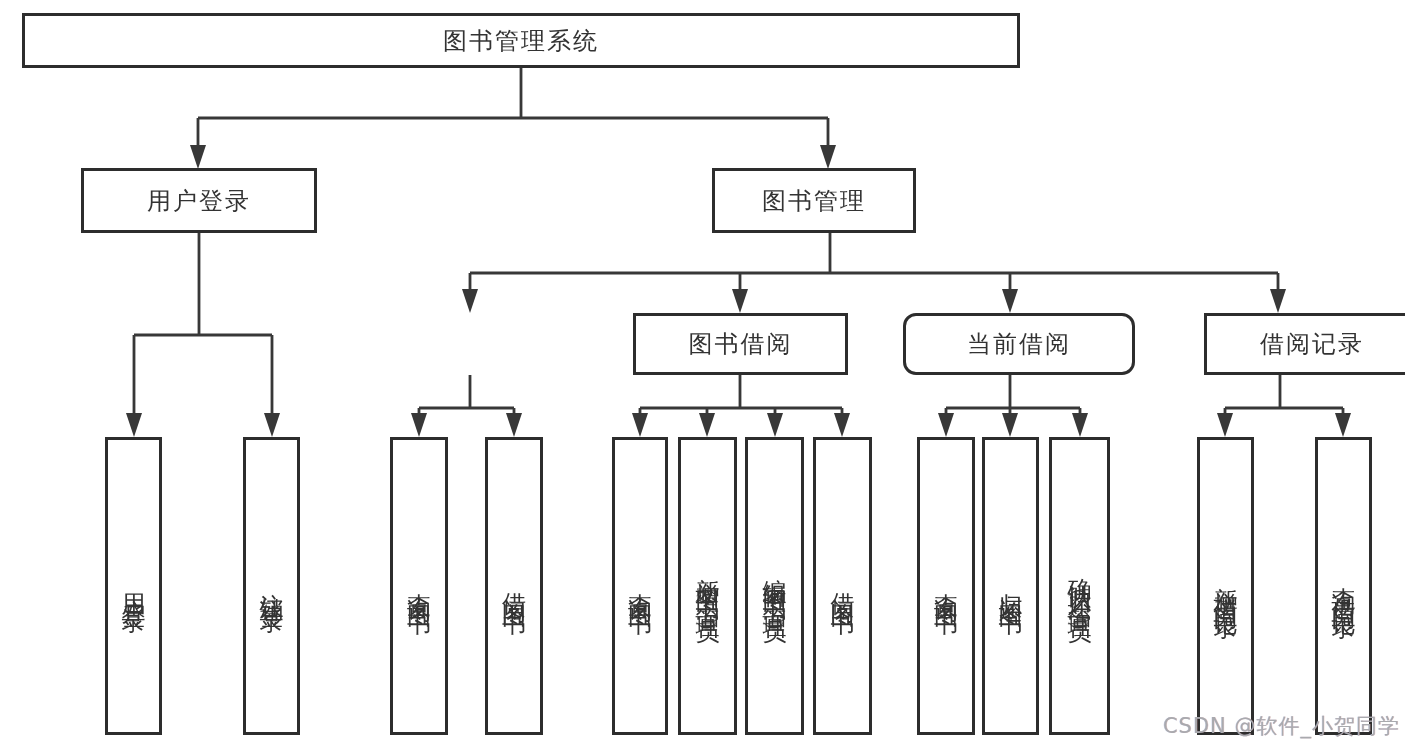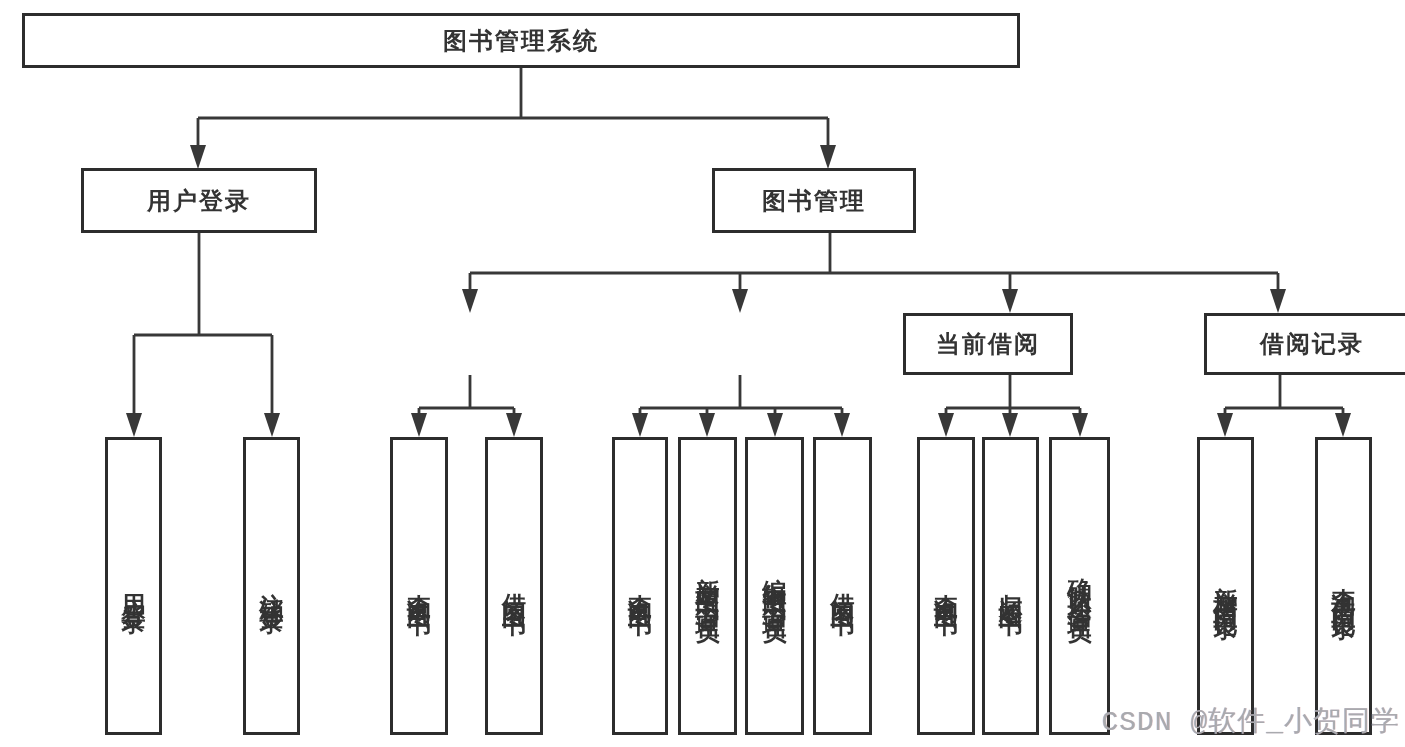--- a/index.html
+++ b/index.html
@@ -24,47 +24,45 @@
   }
   .node {
     position: absolute;
     box-sizing: border-box;
     background: #ffffff;
     border: 3px solid #2d2d2d;
     display: flex;
     align-items: center;
     justify-content: center;
     color: #333333;
-    font-weight: bold;
   }
   .node .label {
     font-size: 24px;
     letter-spacing: 2px;
     white-space: nowrap;
     color: #333333;
   }
   .node.vert .label {
     writing-mode: vertical-rl;
     text-orientation: mixed;
     letter-spacing: 6px;
     white-space: nowrap;
     line-height: 1;
     font-size: 24px;
   }
   .watermark {
     position: absolute;
     right: 5px;
     bottom: 7px;
-    font-size: 28px;
+    font-size: 21px;
     letter-spacing: 1px;
     color: #a9aaae;
     text-shadow: 0.5px 0 0 rgba(200,120,120,0.35), -0.5px 0 0 rgba(120,140,200,0.35);
     white-space: nowrap;
     pointer-events: none;
-    font-family: Liberation Mono, monospace;
   }
 </style>
 </head>
 <body>
 
 <div class="canvas">
 
   <svg class="wires" viewBox="0 0 1405 747" xmlns="http://www.w3.org/2000/svg">
     <g stroke="#383838" stroke-width="2.8" fill="none">
 
@@ -109,21 +107,24 @@
     <span class="label">图书管理系统</span>
   </div>
 
   <div class="node" style="left:81px; top:168px; width:236px; height:65px;">
     <span class="label">用户登录</span>
   </div>
   <div class="node" style="left:712px; top:168px; width:204px; height:65px;">
     <span class="label">图书管理</span>
   </div>
 
-  <div class="node" style="left:903px; top:313px; width:170px; height:62px;">
+  <div class="node" style="left:633px; top:313px; width:215px; height:62px;">
+    <span class="label">图书借阅</span>
+  </div>
+  <div class="node" style="left:903px; top:313px; width:232px; height:62px;border-radius:13px;">
     <span class="label">当前借阅</span>
   </div>
   <div class="node" style="left:1204px; top:313px; width:216px; height:62px;">
     <span class="label">借阅记录</span>
   </div>
 
   <div class="node vert" style="left:105px; top:437px; width:57px; height:298px;">
     <span class="label">用户登录</span>
   </div>
   <div class="node vert" style="left:243px; top:437px; width:57px; height:298px;">

